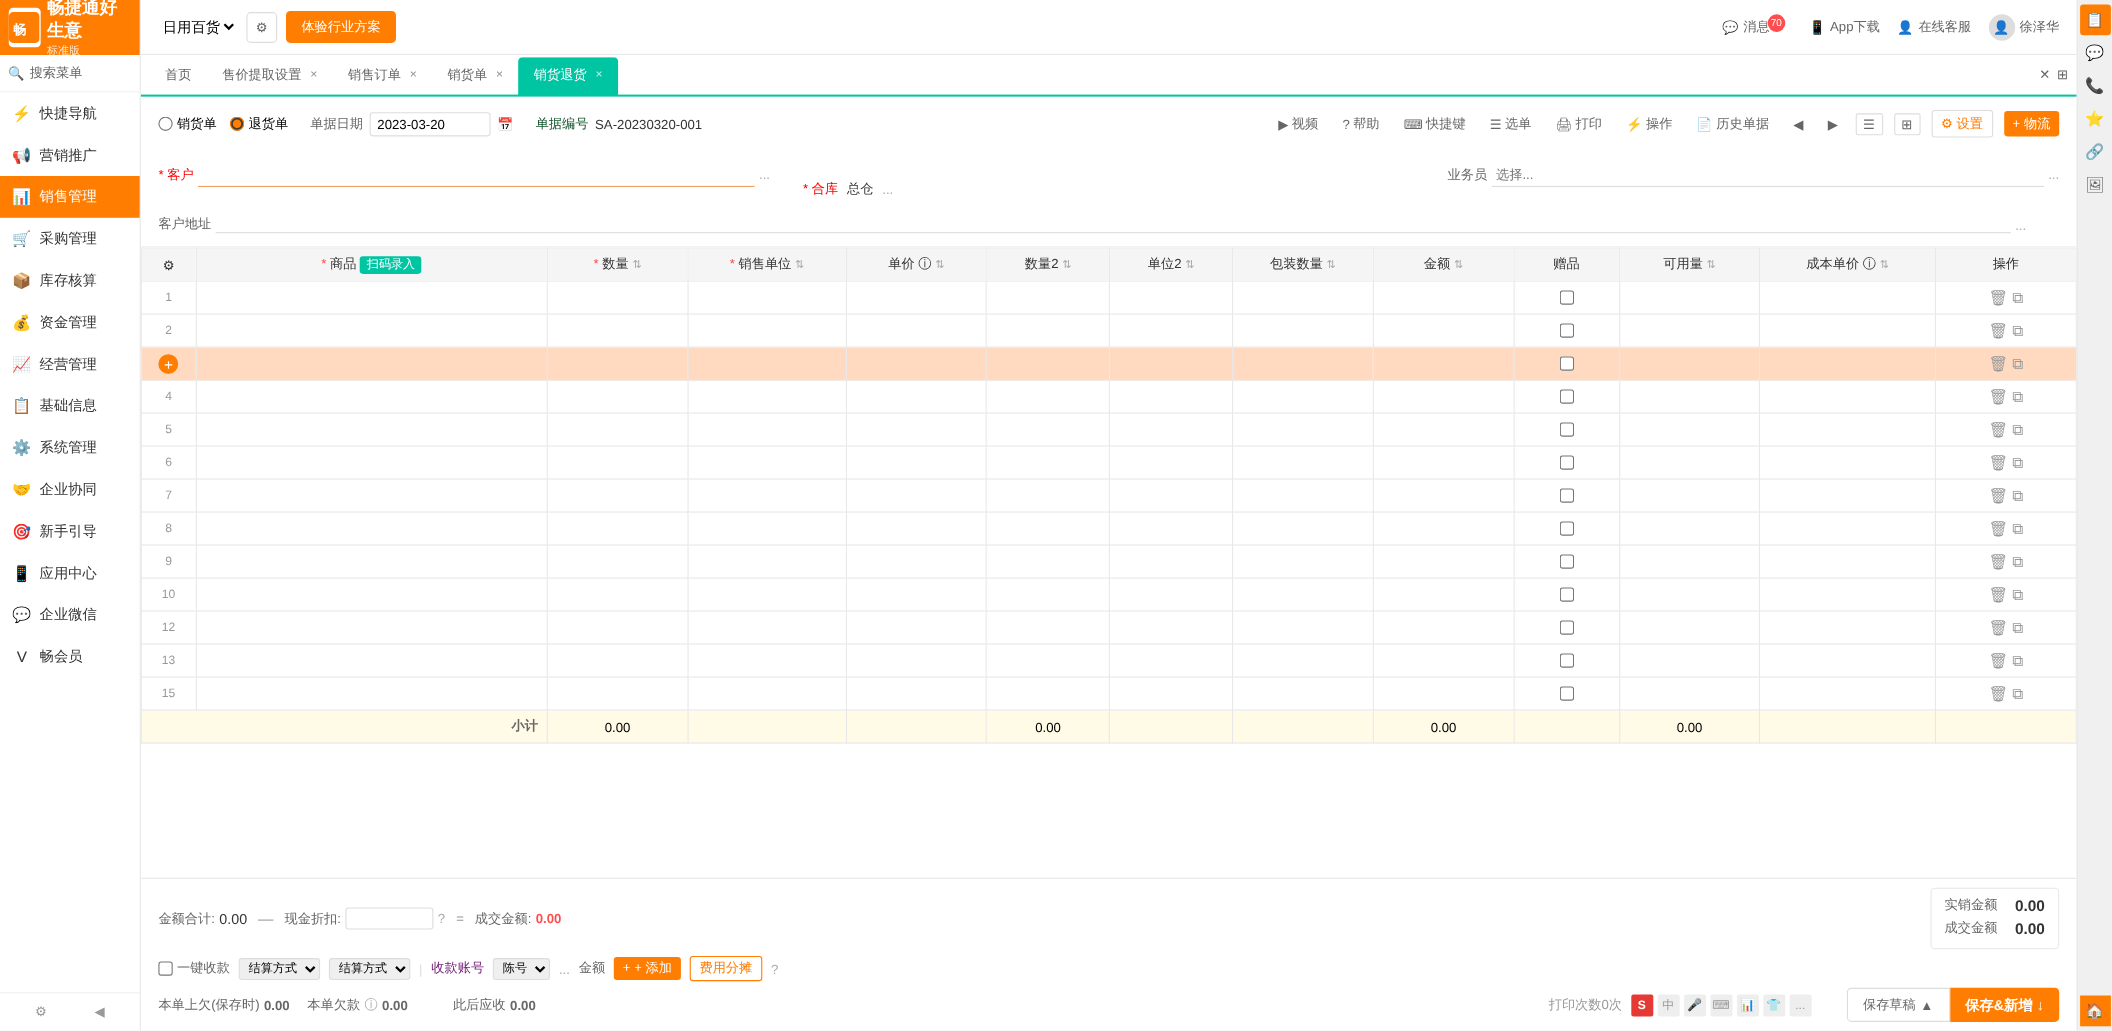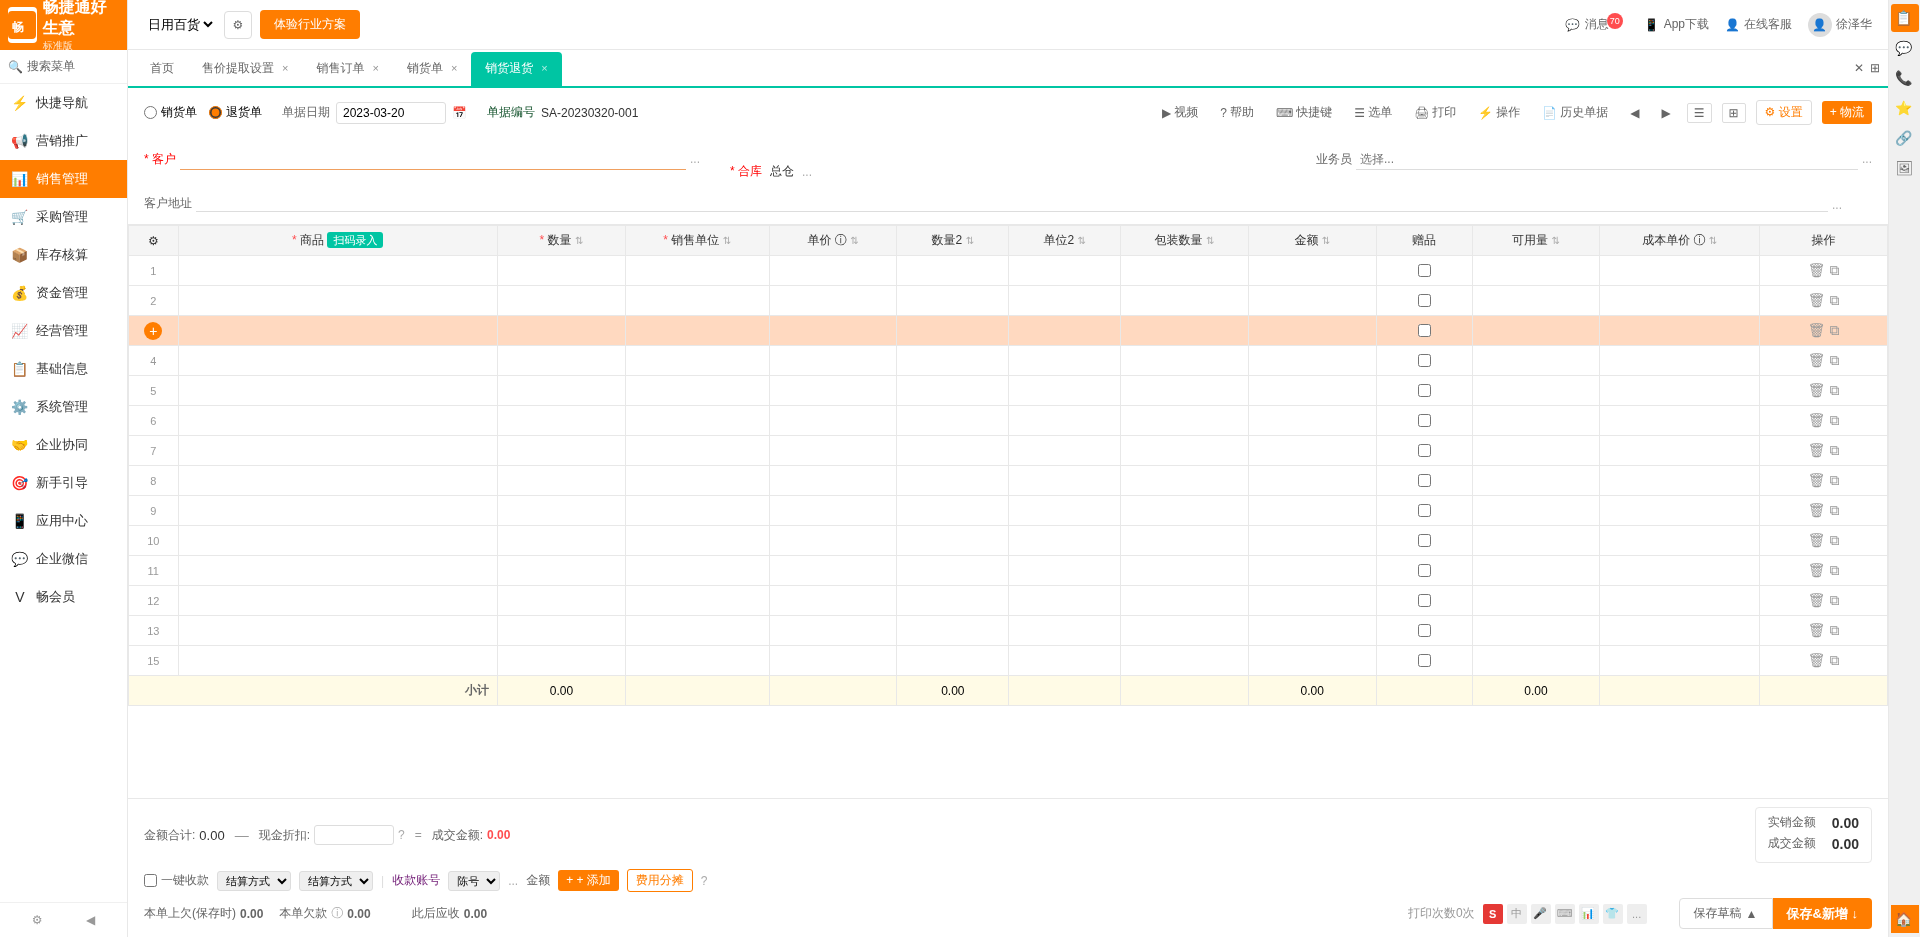--- a/index.html
+++ b/index.html
@@ -586,44 +586,20 @@
               <td></td>
               <td>
                 <div class="action-icons">
                   <span class="action-icon">🗑</span>
                   <span class="action-icon">⧉</span>
                 </div>
               </td>
             </tr>
             <tr>
               <td class="row-num">10</td>
-              <td></td>
-              <td></td>
-              <td></td>
-              <td></td>
-              <td></td>
-              <td></td>
-              <td></td>
-              <td></td>
-              <td>
-                <div class="checkbox-cell">
-                  <input type="checkbox" style="">
-                </div>
-              </td>
-              <td></td>
-              <td></td>
-              <td>
-                <div class="action-icons">
-                  <span class="action-icon">🗑</span>
-                  <span class="action-icon">⧉</span>
-                </div>
-              </td>
-            </tr>
-            <tr>
-              <td class="row-num">11</td>
               <td></td>
               <td></td>
               <td></td>
               <td></td>
               <td></td>
               <td></td>
               <td></td>
               <td></td>
               <td>
                 <div class="checkbox-cell">

